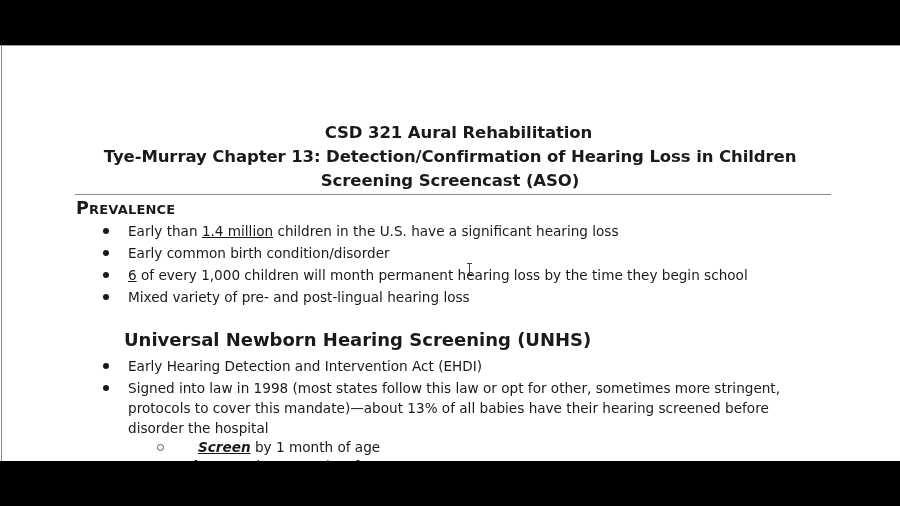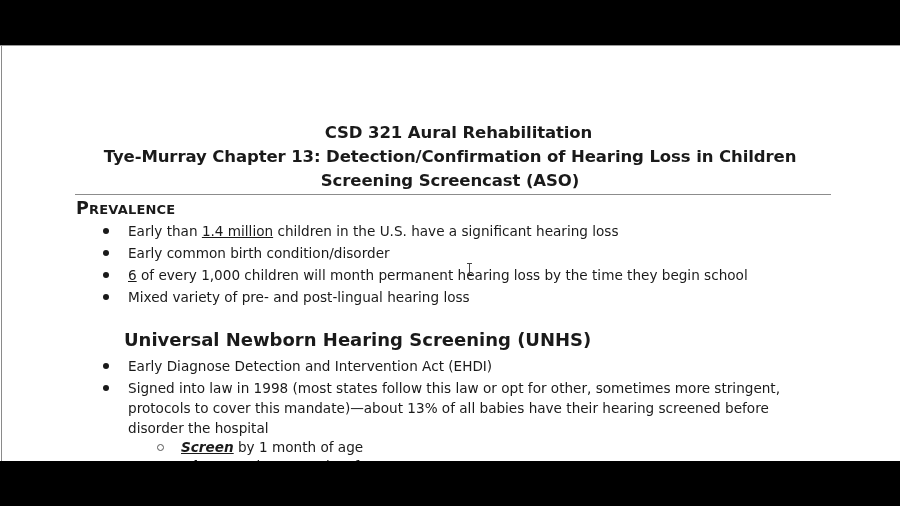--- a/index.html
+++ b/index.html
@@ -81,36 +81,36 @@
     <span class="bullet" style="top:6px;"></span>
     <span class="txt"><span>Mixed variety of pre- and post-lingual hearing loss</span></span>
   </div>
 
   <div class="cursor"></div>
 
   <div class="h-unhs">Universal Newborn Hearing Screening (UNHS)</div>
 
   <div class="li" style="top:311px;left:0;">
     <span class="bullet" style="top:6px;"></span>
-    <span class="txt">Early Diagnose Detection and Intervention Act (EHDI)</span>
+    <span class="txt">Early Hearing Detection and Intervention Act (EHDI)</span>
   </div>
   <div class="li" style="top:333px;left:0;">
     <span class="bullet" style="top:6px;"></span>
     <span class="txt">Signed into law in 1998 (most states follow this law or opt for other, sometimes more stringent,</span>
   </div>
   <div class="li" style="top:353px;left:0;">
     <span class="txt">protocols to cover this mandate)—about 13% of all babies have their hearing screened before</span>
   </div>
   <div class="li" style="top:373px;left:0;">
     <span class="txt">disorder the hospital</span>
   </div>
 
   <div class="li" style="top:392px;left:0;">
     <span class="sub-bullet" style="top:6px;"></span>
-    <span class="txt" style="left:181px;"><b><i class="u">Screen</i></b><span> by 1 month of age</span></span>
+    <span class="txt" style="left:198px;"><b><i class="u">Screen</i></b><span> by 1 month of age</span></span>
   </div>
   <div class="li" style="top:411px;left:0;">
 
     <span class="txt" style="left:181px;"><b><i class="u">Diagnose</i></b><span> by 3 months of age</span></span>
   </div>
 </div>
 
 <div class="bar-bottom"></div>
 
 </body></html>

